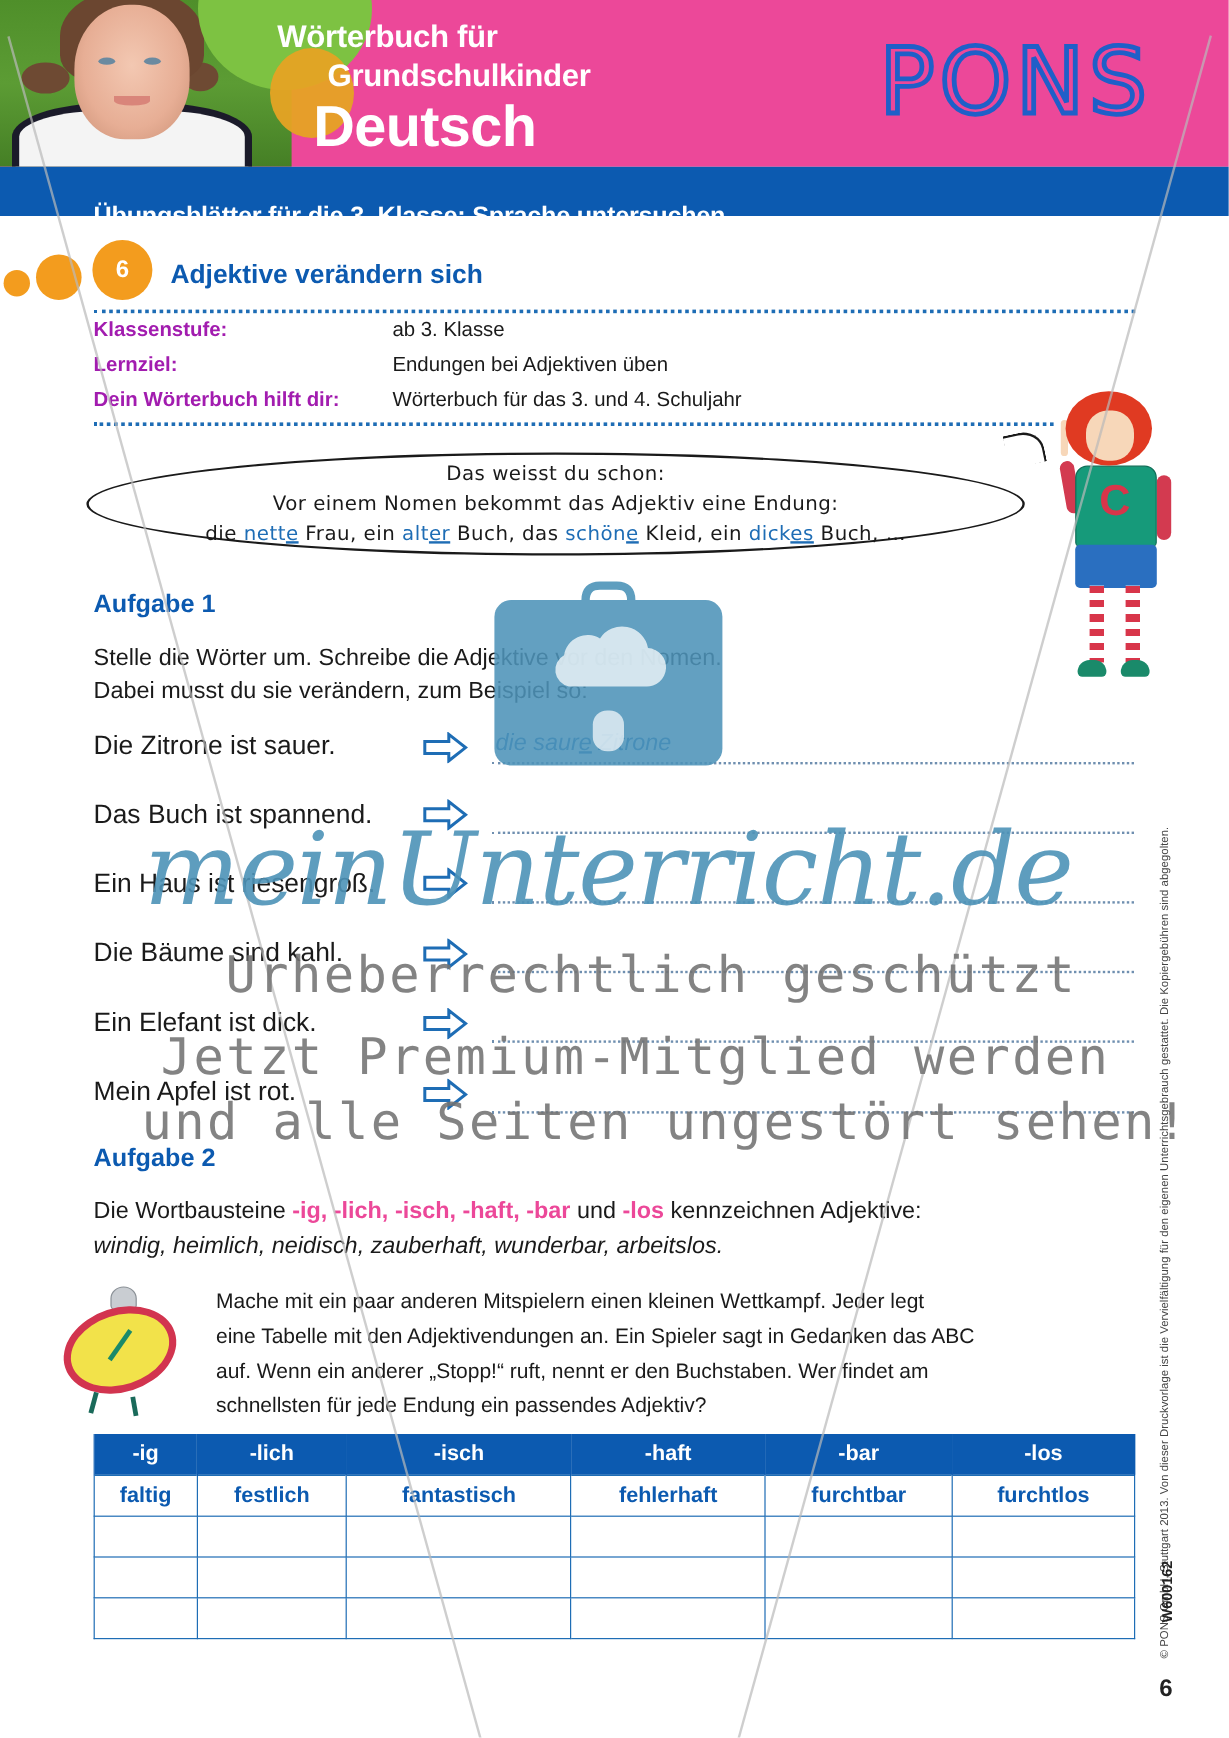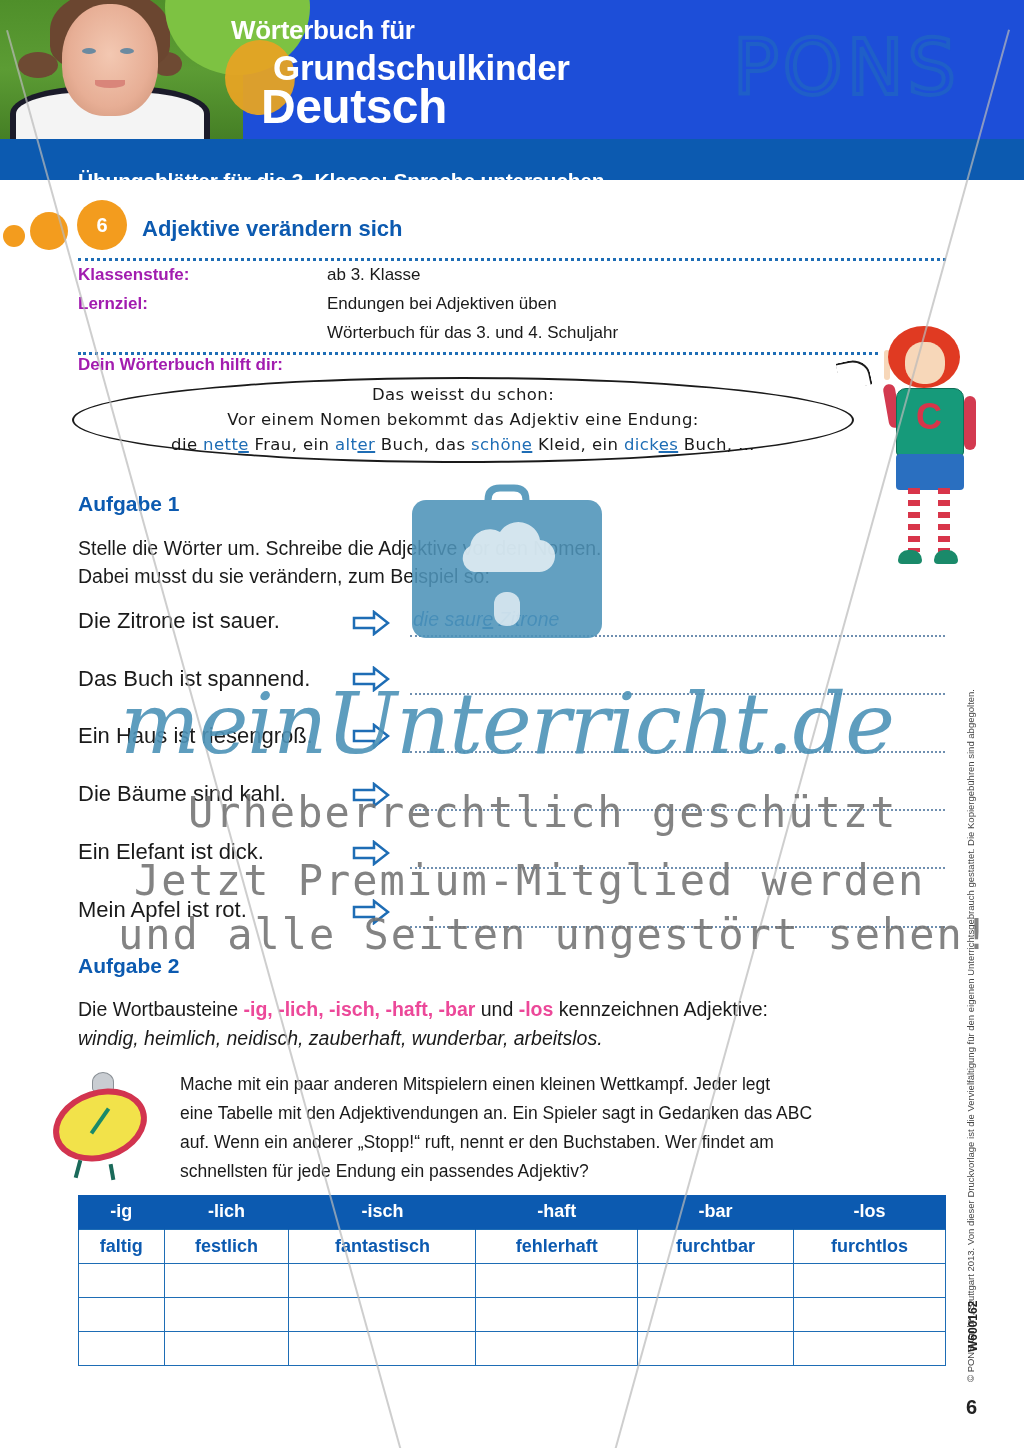--- a/index.html
+++ b/index.html
@@ -1,36 +1,36 @@
 <!DOCTYPE html>
 <html><head>
 <meta charset="utf-8">
 <style>
   * { box-sizing: border-box; margin: 0; padding: 0; }
   html, body { width: 1024px; height: 1448px; background: #ffffff; overflow: hidden; }
   body { position: relative; font-family: "Liberation Sans", "DejaVu Sans", sans-serif; color: #1a1a1a; }
 
   
-  .banner { position: absolute; left: 0; top: 0; width: 1024px; height: 139px; background: #1d4ed8; overflow: hidden; padding-left: 23px; }
+  .banner { position: absolute; left: 0; top: 0; width: 1024px; height: 139px; background: #ec4899; overflow: hidden; padding-left: 23px; }
   .photo { position: absolute; left: 0; top: 0; width: 243px; height: 139px;
     background: linear-gradient(180deg, #4f8f2a 0%, #5c9c34 50%, #457f25 100%); overflow: hidden; }
   .photo .face { position: absolute; left: 62px; top: 4px; width: 96px; height: 112px; border-radius: 48% 48% 44% 44%;
     background: radial-gradient(ellipse at 50% 45%, #f3c8b2 0%, #e7ae95 60%, #c98f74 100%); }
   .photo .hair { position: absolute; left: 50px; top: -10px; width: 120px; height: 80px; border-radius: 50% 50% 30% 30%;
     background: #6b4630; }
   .photo .hair-l { position: absolute; left: 18px; top: 52px; width: 40px; height: 26px; border-radius: 50%; background: #6e4a33; }
   .photo .hair-r { position: absolute; left: 152px; top: 52px; width: 30px; height: 24px; border-radius: 50%; background: #6e4a33; }
   .photo .shirt { position: absolute; left: 10px; top: 86px; width: 200px; height: 70px; border-radius: 40% 40% 0 0;
     background: #f4f4f4; border: 6px solid #1b1b2a; border-bottom: none; }
   .photo .eye { position: absolute; top: 48px; width: 14px; height: 6px; border-radius: 50%; background: #6b8aa0; }
   .photo .smile { position: absolute; left: 95px; top: 80px; width: 30px; height: 8px; border-radius: 0 0 50% 50%; background: #d9857a; }
   .circle-lime { position: absolute; left: 165px; top: -60px; width: 145px; height: 135px; border-radius: 50%; background: #7dc242; }
   .circle-orange { position: absolute; left: 225px; top: 40px; width: 70px; height: 75px; border-radius: 50%; background: #e6a324; opacity: 0.95; }
   .title-1 { position: absolute; left: 231px; top: 15px; font-size: 26px; font-weight: bold; color: #ffffff; letter-spacing: -0.3px; }
-  .title-2 { position: absolute; left: 273px; top: 48px; font-size: 35px; font-weight: bold; color: #ffffff; letter-spacing: -0.3px; }
+  .title-2 { position: absolute; left: 273px; top: 48px; font-size: 26px; font-weight: bold; color: #ffffff; letter-spacing: -0.3px; }
   .title-3 { position: absolute; left: 261px; top: 79px; font-size: 48px; font-weight: bold; color: #ffffff; letter-spacing: -0.5px; }
   .pons-logo { position: absolute; left: 733px; top: 30px; font-size: 76px; font-weight: normal; letter-spacing: 4px;
     color: transparent; -webkit-text-stroke: 4px #1f5fc8; font-family: "DejaVu Sans", sans-serif; line-height: 1; }
   .subbar { position: absolute; left: 0; top: 139px; width: 1024px; height: 41px; background: #0c5ab0; }
   .subbar-text { position: absolute; left: 78px; top: 147px; font-size: 21px; font-weight: bold; color: #ffffff; letter-spacing: -0.2px; margin-top: 22px; }
 
   
   .dot-small { position: absolute; left: 3px; top: 225px; width: 22px; height: 22px; border-radius: 50%; background: #f39c1e; }
   .dot-mid { position: absolute; left: 30px; top: 212px; width: 38px; height: 38px; border-radius: 50%; background: #f39c1e; }
   .dot-num { position: absolute; left: 77px; top: 200px; width: 50px; height: 50px; border-radius: 50%; background: #f39c1e;
@@ -130,21 +130,21 @@
 <div class="dot-small"></div>
 <div class="dot-mid"></div>
 <div class="dot-num">6</div>
 <div class="section-title">Adjektive verändern sich</div>
 
 <div class="dotline" style="left:78px; top:258px; width:868px;"></div>
 <div class="meta-label" style="top:265px;">Klassenstufe:</div>
 <div class="meta-value" style="top:265px;">ab 3. Klasse</div>
 <div class="meta-label" style="top:294px;">Lernziel:</div>
 <div class="meta-value" style="top:294px;">Endungen bei Adjektiven üben</div>
-<div class="meta-label" style="top:323px;margin-top:32px;">Dein Wörterbuch hilft dir:</div>
+<div class="meta-label" style="top:323px;">Dein Wörterbuch hilft dir:</div>
 <div class="meta-value" style="top:323px;">Wörterbuch für das 3. und 4. Schuljahr</div>
 <div class="dotline" style="left:78px; top:352px; width:800px;"></div>
 
 <div class="bubble-tail"></div>
 <div class="bubble"></div>
 <div class="bubble-line" style="top:385px;">Das weisst du schon:</div>
 <div class="bubble-line" style="top:410px;">Vor einem Nomen bekommt das Adjektiv eine Endung:</div>
 <div class="bubble-line" style="top:435px;">
   <span>die </span><span class="hl"><span>nett</span><u>e</u></span><span> Frau, </span>
   <span>ein </span><span class="hl"><span>alt</span><u>er</u></span><span> Buch, </span>

